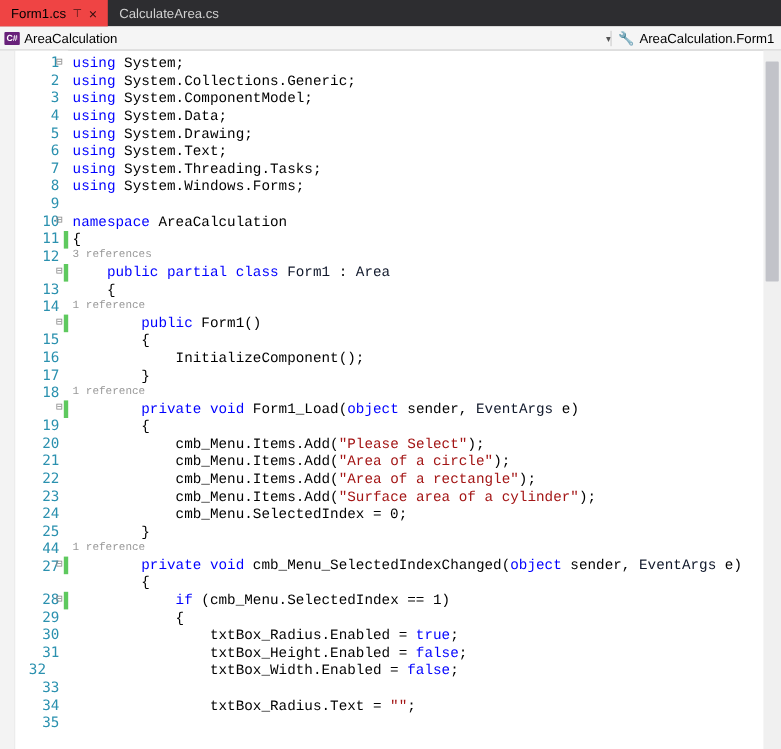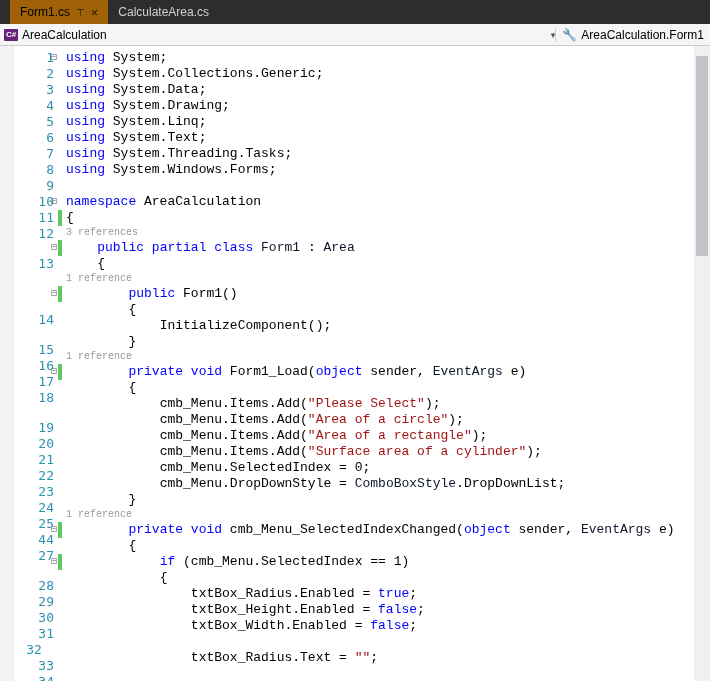--- a/index.html
+++ b/index.html
@@ -1,20 +1,20 @@
 <!DOCTYPE html>
 <html><head>
 <meta charset="utf-8">
 <style>
 * { margin: 0; padding: 0; box-sizing: border-box; }
 body { font-family: "Segoe UI", Tahoma, sans-serif; font-size: 12px; background: #fff; width: 710px; height: 681px; overflow: hidden; }
 
 .tab-bar { display: flex; background: #2d2d30; height: 24px; align-items: stretch; }
 .tab { display: flex; align-items: center; padding: 0 10px; color: #d0d0d0; font-size: 12px; cursor: pointer; gap: 6px; }
-.tab.active { background: #a16207; color: #000; margin-left: 10px; }
+.tab.active { background: #ef4444; color: #000; }
 .tab-pin { font-size: 10px; opacity: 0.7; }
 .tab-close { font-size: 13px; opacity: 0.8; }
 
 .nav-bar { display: flex; height: 22px; background: #f5f5f5; border-bottom: 1px solid #ccc; align-items: center; }
 .nav-left { flex: 1; display: flex; align-items: center; gap: 4px; padding-left: 4px; }
 .nav-right { display: flex; align-items: center; gap: 4px; padding-right: 6px; border-left: 1px solid #ccc; padding-left: 6px; }
 .nav-dropdown { font-size: 9px; color: #555; margin-left: 2px; }
 
 .editor-wrap { display: flex; height: calc(100% - 46px); }
 .margin-strip { width: 14px; background: #f3f3f3; border-right: 1px solid #e8e8e8; }
@@ -73,21 +73,21 @@
       <div class="ln" style="height: 16px;">5</div>
       <div class="ln" style="height: 16px;">6</div>
       <div class="ln" style="height: 16px;">7</div>
       <div class="ln" style="height: 16px;">8</div>
       <div class="ln" style="height: 16px;">9</div>
       <div class="ln" style="height: 16px;">10</div>
       <div class="ln" style="height: 16px;">11</div>
       <div class="ln" style="height: 16px;">12</div>
       <div class="codelens" style="height: 14px;"></div>
       <div class="ln" style="height: 16px;">13</div>
-      <div class="ln" style="height: 16px; margin-top: 40px;">14</div>
+      <div class="ln" style="height: 16px;">14</div>
       <div class="codelens" style="height: 14px;"></div>
       <div class="ln" style="height: 16px;">15</div>
       <div class="ln" style="height: 16px;">16</div>
       <div class="ln" style="height: 16px;">17</div>
       <div class="ln" style="height: 16px;">18</div>
       <div class="codelens" style="height: 14px;"></div>
       <div class="ln" style="height: 16px;">19</div>
       <div class="ln" style="height: 16px;">20</div>
       <div class="ln" style="height: 16px;">21</div>
       <div class="ln" style="height: 16px;">22</div>
@@ -103,23 +103,23 @@
       <div class="ln" style="height: 16px;">31</div>
       <div class="ln" style="height: 16px; text-align: center;">32</div>
       <div class="ln" style="height: 16px;">33</div>
       <div class="ln" style="height: 16px;">34</div>
       <div class="ln" style="height: 16px;">35</div>
       <div class="ln" style="height: 16px; margin-top: 46px;">36</div>
     </div>
   <div class="code-area" id="code">
       <div class="code-line"><span class="fold-col">⊟</span><span class="kw">using</span><span class="ns"> System;</span></div>
       <div class="code-line"><span class="kw">using</span><span class=""> System.Collections.Generic;</span></div>
+      <div class="code-line"><span class="kw">using</span><span class=""> System.ComponentModel;</span></div>
       <div class="code-line"><span class="kw">using</span><span class=""> System.Data;</span></div>
       <div class="code-line"><span class="kw">using</span><span class=""> System.Drawing;</span></div>
-      <div class="code-line"><span class="kw">using</span><span class=""> System.Linq;</span></div>
       <div class="code-line"><span class="kw">using</span><span class=""> System.Text;</span></div>
       <div class="code-line"><span class="kw">using</span><span class=""> System.Threading.Tasks;</span></div>
       <div class="code-line"><span class="kw">using</span><span class="ns"> System.Windows.Forms;</span></div>
       <div class="code-line"></div>
       <div class="code-line"><span class="fold-col">⊟</span><span class="kw">namespace</span><span class="ns"> AreaCalculation</span></div>
       <div class="code-line"><span class="change-bar"></span><span class="">{</span></div>
       <div class="codelens">        3 references</div>
       <div class="code-line"><span class="fold-col">⊟</span><span class="change-bar"></span>    <span class="kw">public</span><span class="kw"> partial</span><span class="kw"> class</span><span class="type"> Form1</span><span class=""> : </span><span class="type">Area</span></div>
       <div class="code-line">    <span class="">{</span></div>
       <div class="codelens">            1 reference</div>
@@ -128,21 +128,20 @@
       <div class="code-line">            <span class="">InitializeComponent();</span></div>
       <div class="code-line">        <span class="">}</span></div>
       <div class="codelens">            1 reference</div>
       <div class="code-line"><span class="fold-col">⊟</span><span class="change-bar"></span>        <span class="kw">private</span><span class="kw"> void</span><span class=""> Form1_Load(</span><span class="kw">object</span><span class=""> sender, </span><span class="type">EventArgs</span><span class=""> e)</span></div>
       <div class="code-line">        <span class="">{</span></div>
       <div class="code-line">            <span class="">cmb_Menu.Items.Add(</span><span class="str">"Please Select"</span><span class="">);</span></div>
       <div class="code-line">            <span class="">cmb_Menu.Items.Add(</span><span class="str">"Area of a circle"</span><span class="">);</span></div>
       <div class="code-line">            <span class="">cmb_Menu.Items.Add(</span><span class="str">"Area of a rectangle"</span><span class="">);</span></div>
       <div class="code-line">            <span class="">cmb_Menu.Items.Add(</span><span class="str">"Surface area of a cylinder"</span><span class="">);</span></div>
       <div class="code-line">            <span class="">cmb_Menu.SelectedIndex = 0;</span></div>
-      <div class="code-line">            <span class="">cmb_Menu.DropDownStyle = </span><span class="type">ComboBoxStyle</span><span class="">.DropDownList;</span></div>
       <div class="code-line">        <span class="">}</span></div>
       <div class="codelens">            1 reference</div>
       <div class="code-line"><span class="fold-col">⊟</span><span class="change-bar"></span>        <span class="kw">private</span><span class="kw"> void</span><span class=""> cmb_Menu_SelectedIndexChanged(</span><span class="kw">object</span><span class=""> sender, </span><span class="type">EventArgs</span><span class=""> e)</span></div>
       <div class="code-line">        <span class="">{</span></div>
       <div class="code-line"><span class="fold-col">⊟</span><span class="change-bar"></span>            <span class="kw">if</span><span class=""> (cmb_Menu.SelectedIndex == 1)</span></div>
       <div class="code-line">            <span class="">{</span></div>
       <div class="code-line">                <span class="">txtBox_Radius.Enabled = </span><span class="kw">true</span><span class="">;</span></div>
       <div class="code-line">                <span class="">txtBox_Height.Enabled = </span><span class="kw">false</span><span class="">;</span></div>
       <div class="code-line">                <span class="">txtBox_Width.Enabled = </span><span class="kw">false</span><span class="">;</span></div>
       <div class="code-line">                </div>

